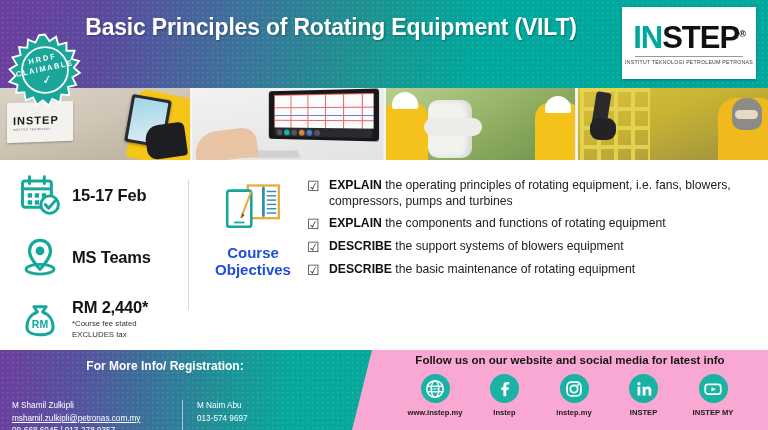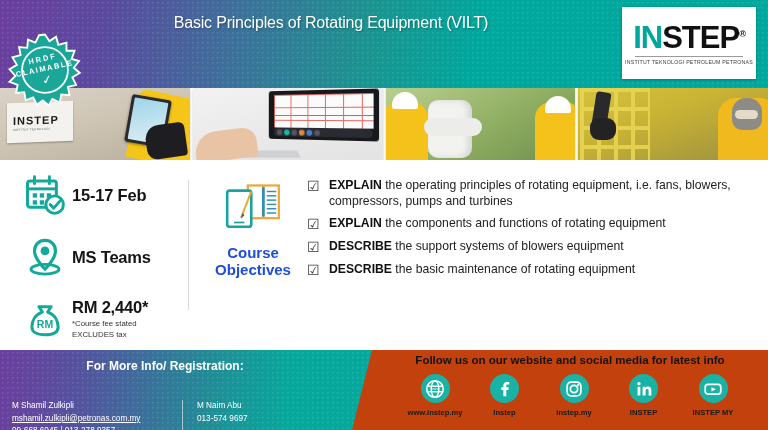--- a/index.html
+++ b/index.html
@@ -19,21 +19,21 @@
   }
   .header-dots{
     position:absolute; inset:0;
     background-image: radial-gradient(rgba(255,255,255,.10) 1px, transparent 1px);
     background-size: 5px 5px;
     pointer-events:none;
   }
   .header-title{
     position:absolute; left:48px; top:14px; width:566px;
     text-align:center; color:#fff;
-    font-size:16px; font-weight:normal; letter-spacing:-0.2px;
+    font-size:23px; font-weight:bold; letter-spacing:-0.2px;
     text-shadow: 1px 1px 2px rgba(0,0,0,.30);
     white-space:nowrap;
   }
   .header-sub{
     position:absolute; left:48px; top:52px; width:566px;
     text-align:center; color:#fff;
     font-size:14px; font-weight:bold;
     text-shadow: 1px 1px 2px rgba(0,0,0,.28);
     white-space:nowrap;
   }
@@ -118,38 +118,38 @@
   .p4 .face{ position:absolute; right:6px; top:10px; width:30px; height:32px; background:#8d8b86; border-radius:14px 14px 10px 10px;}
   .p4 .face::after{ content:""; position:absolute; left:3px; top:12px; width:23px; height:9px; background:#e5d9c8; border-radius:5px;}
   .p4 .tool{ position:absolute; left:16px; top:4px; width:15px; height:34px; background:#2a2a2c; border-radius:3px; transform:rotate(9deg);}
   .p4 .gl{ position:absolute; left:12px; top:30px; width:26px; height:22px; background:#232325; border-radius:9px;}
 
   
   .mid{ position:absolute; left:0; top:160px; width:768px; height:190px; background:#fff; }
 
   .info{ position:absolute; left:14px; top:10px; width:170px; }
   .irow{ display:flex; align-items:center; height:50px; margin-bottom:12px; }
-  .irow .ico{ width:52px; display:flex; align-items:center; justify-content:flex-end; }
+  .irow .ico{ width:52px; display:flex; align-items:center; justify-content:center; }
   .irow .txt{ padding-left:6px; }
   .ival{ font-size:16.5px; font-weight:bold; color:#141414; letter-spacing:-.2px; }
   .inote{ font-size:7.8px; color:#333; line-height:1.35; margin-top:2px; }
 
   .vdiv{ position:absolute; left:188px; top:20px; width:1px; height:130px; background:#d8d8d8; }
 
   .obj{ position:absolute; left:205px; top:14px; width:552px; display:flex; align-items:flex-start; }
   .obj-left{ width:96px; display:flex; flex-direction:column; align-items:center; padding-top:6px; }
   .obj-label{ font-size:15px; font-weight:bold; color:#1d4ed8; text-align:center; line-height:1.15; margin-top:6px; }
   .obj-list{ flex:1; padding-left:6px; padding-top:4px; }
   .oitem{ display:flex; align-items:flex-start; margin-bottom:7px; }
   .cbx{ font-size:14px; line-height:1.15; color:#3a3a3a; width:22px; flex:none; }
   .otext{ font-size:12.2px; line-height:1.28; color:#222; }
   .otext b{ font-weight:bold; color:#111; }
 
   
-  .footer{ position:absolute; left:0; top:350px; width:768px; height:80px; background:#c2410c; }
+  .footer{ position:absolute; left:0; top:350px; width:768px; height:80px; background:#f9a8d4; }
   .fpanel{
     position:absolute; left:0; top:0; width:372px; height:80px;
     background: linear-gradient(95deg, #6b3e9e 0%, #54539e 22%, #1f8f96 58%, #06a89c 78%, #06a89c 100%);
     clip-path: polygon(0 0, 372px 0, 352px 80px, 0 80px);
     overflow:hidden;
   }
   .fpanel .dots{ position:absolute; inset:0;
       background-image: radial-gradient(rgba(255,255,255,.10) 1px, transparent 1px);
       background-size:5px 5px; }
   .fhead{ position:absolute; left:0; top:9px; width:330px; text-align:center;

